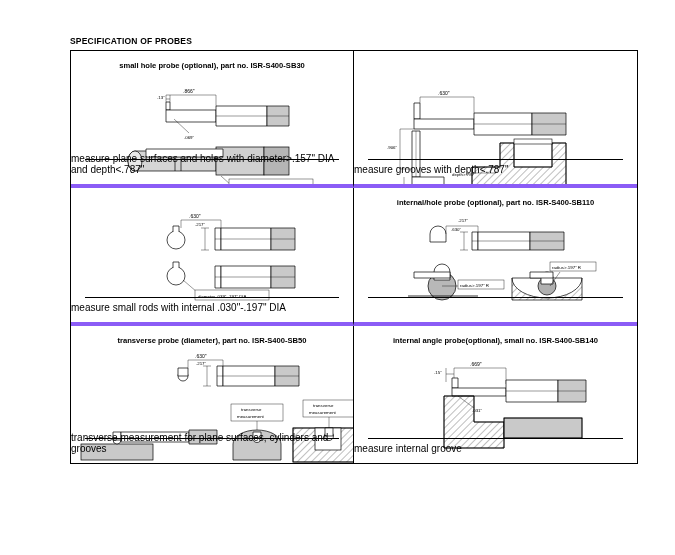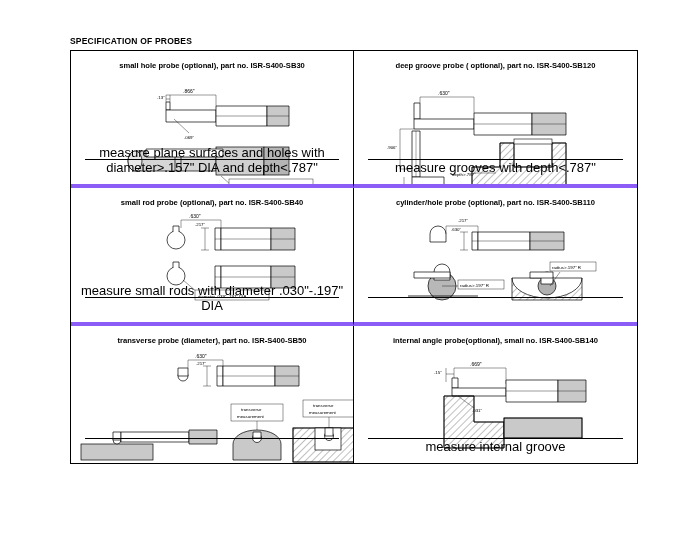--- a/index.html
+++ b/index.html
@@ -57,22 +57,22 @@
     right: 0;
     text-align: center;
     font-size: 7.6px;
     font-weight: bold;
   }
   .cell-caption {
     position: absolute;
     left: 0;
     right: 0;
     bottom: 9px;
-    text-align: center;
-    font-size: 13px;
+    text-align: left;
+    font-size: 10px;
   }
   .cap-rule {
     position: absolute;
     left: 14px;
     right: 14px;
     bottom: 24px;
     border-top: 1px solid #000;
     height: 0;
   }
   .art {
@@ -151,21 +151,20 @@
           </g>
           <rect x="158" y="106" width="84" height="11" fill="#fff" stroke="#000" stroke-width="0.4"></rect>
           <text class="lbl4" x="161" y="114">hole diameter&gt;.157" DIA, depth&gt;.787"</text>
         </svg>
       </div>
       <div class="cap-rule"></div>
       <div class="cell-caption">measure plane surfaces and holes with diameter&gt;.157" DIA and depth&lt;.787"</div>
     </div>
 
     <div class="cell col2 row1">
-      <div class="cell-title">deep groove probe ( optional), part no. ISR-S400-SB120</div>
       <div class="art">
         <svg width="284" height="128" viewBox="0 0 284 128">
           <defs>
             <pattern id="hatchB" width="5" height="5" patternTransform="rotate(45)" patternUnits="userSpaceOnUse">
               <line x1="0" y1="0" x2="0" y2="5" stroke="#000" stroke-width="0.5"></line>
             </pattern>
           </defs>
 
           <g stroke="#000" stroke-width="0.7" fill="none">
             <path d="M60,46 L60,30 L66,30 L66,46 Z" fill="#fff"></path>
@@ -208,21 +207,20 @@
             <line x1="120" y1="100" x2="142" y2="100"></line>
           </g>
           <text class="lbl4" x="98" y="103">depth&gt;.787"</text>
         </svg>
       </div>
       <div class="cap-rule"></div>
       <div class="cell-caption">measure grooves with depth&lt;.787"</div>
     </div>
 
     <div class="cell col1 row2">
-      <div class="cell-title">small rod probe (optional), part no. ISR-S400-SB40</div>
       <div class="art">
         <svg width="284" height="110" viewBox="0 0 284 110">
 
           <g stroke="#000" stroke-width="0.7" fill="none">
             <circle cx="105" cy="30" r="9" fill="#fff"></circle>
             <path d="M102,22 L102,16 L108,16 L108,22" fill="#fff"></path>
             <path d="M144,18 L150,18 L150,40 L144,40 Z" fill="#fff"></path>
             <path d="M150,18 L200,18 L200,40 L150,40 Z" fill="#fff"></path>
             <path d="M200,18 L224,18 L224,40 L200,40 Z" fill="#c9c9c9"></path>
             <line x1="144" y1="29" x2="224" y2="29" stroke-width="0.4"></line>
@@ -249,25 +247,25 @@
             <line x1="144" y1="67" x2="224" y2="67" stroke-width="0.4"></line>
           </g>
           <g stroke="#000" stroke-width="0.4" fill="none">
             <line x1="112" y1="70" x2="126" y2="82"></line>
           </g>
           <rect x="124" y="80" width="74" height="10" fill="#fff" stroke="#000" stroke-width="0.4"></rect>
           <text class="lbl4" x="127" y="87.5">diameter .039"-.197" DIA</text>
         </svg>
       </div>
       <div class="cap-rule"></div>
-      <div class="cell-caption">measure small rods with diameter .030"-.197" DIA</div>
+      <div class="cell-caption">measure small rods with internal .030"-.197" DIA</div>
     </div>
 
     <div class="cell col2 row2">
-      <div class="cell-title">cylinder/hole probe (optional), part no. ISR-S400-SB110</div>
+      <div class="cell-title">internal/hole probe (optional), part no. ISR-S400-SB110</div>
       <div class="art">
         <svg width="284" height="110" viewBox="0 0 284 110">
           <defs>
             <pattern id="hatchC" width="5" height="5" patternTransform="rotate(45)" patternUnits="userSpaceOnUse">
               <line x1="0" y1="0" x2="0" y2="5" stroke="#000" stroke-width="0.5"></line>
             </pattern>
           </defs>
 
           <g stroke="#000" stroke-width="0.7" fill="none">
             <path d="M76,24 a8,8 0 1 1 16,0 L92,32 L76,32 Z" fill="#fff"></path>
@@ -375,20 +373,21 @@
           <g stroke="#000" stroke-width="0.7">
             <rect x="222" y="80" width="62" height="34" fill="url(#hatchD)"></rect>
             <rect x="222" y="80" width="62" height="34" fill="none" stroke="#000" stroke-width="0.7"></rect>
             <rect x="244" y="80" width="26" height="22" fill="#fff"></rect>
             <circle cx="258" cy="88" r="4.5" fill="#fff"></circle>
             <path d="M254,80 L262,80 L262,88 L254,88 Z" fill="#fff"></path>
           </g>
         </svg>
       </div>
       <div class="cap-rule"></div>
+      <div class="cell-caption">transverse measurement for plane surfaces, cylinders and grooves</div>
     </div>
 
     <div class="cell col2 row3">
       <div class="cell-title">internal angle probe(optional), small no. ISR-S400-SB140</div>
       <div class="art">
         <svg width="284" height="118" viewBox="0 0 284 118">
           <defs>
             <pattern id="hatchE" width="5" height="5" patternTransform="rotate(45)" patternUnits="userSpaceOnUse">
               <line x1="0" y1="0" x2="0" y2="5" stroke="#000" stroke-width="0.5"></line>
             </pattern>

